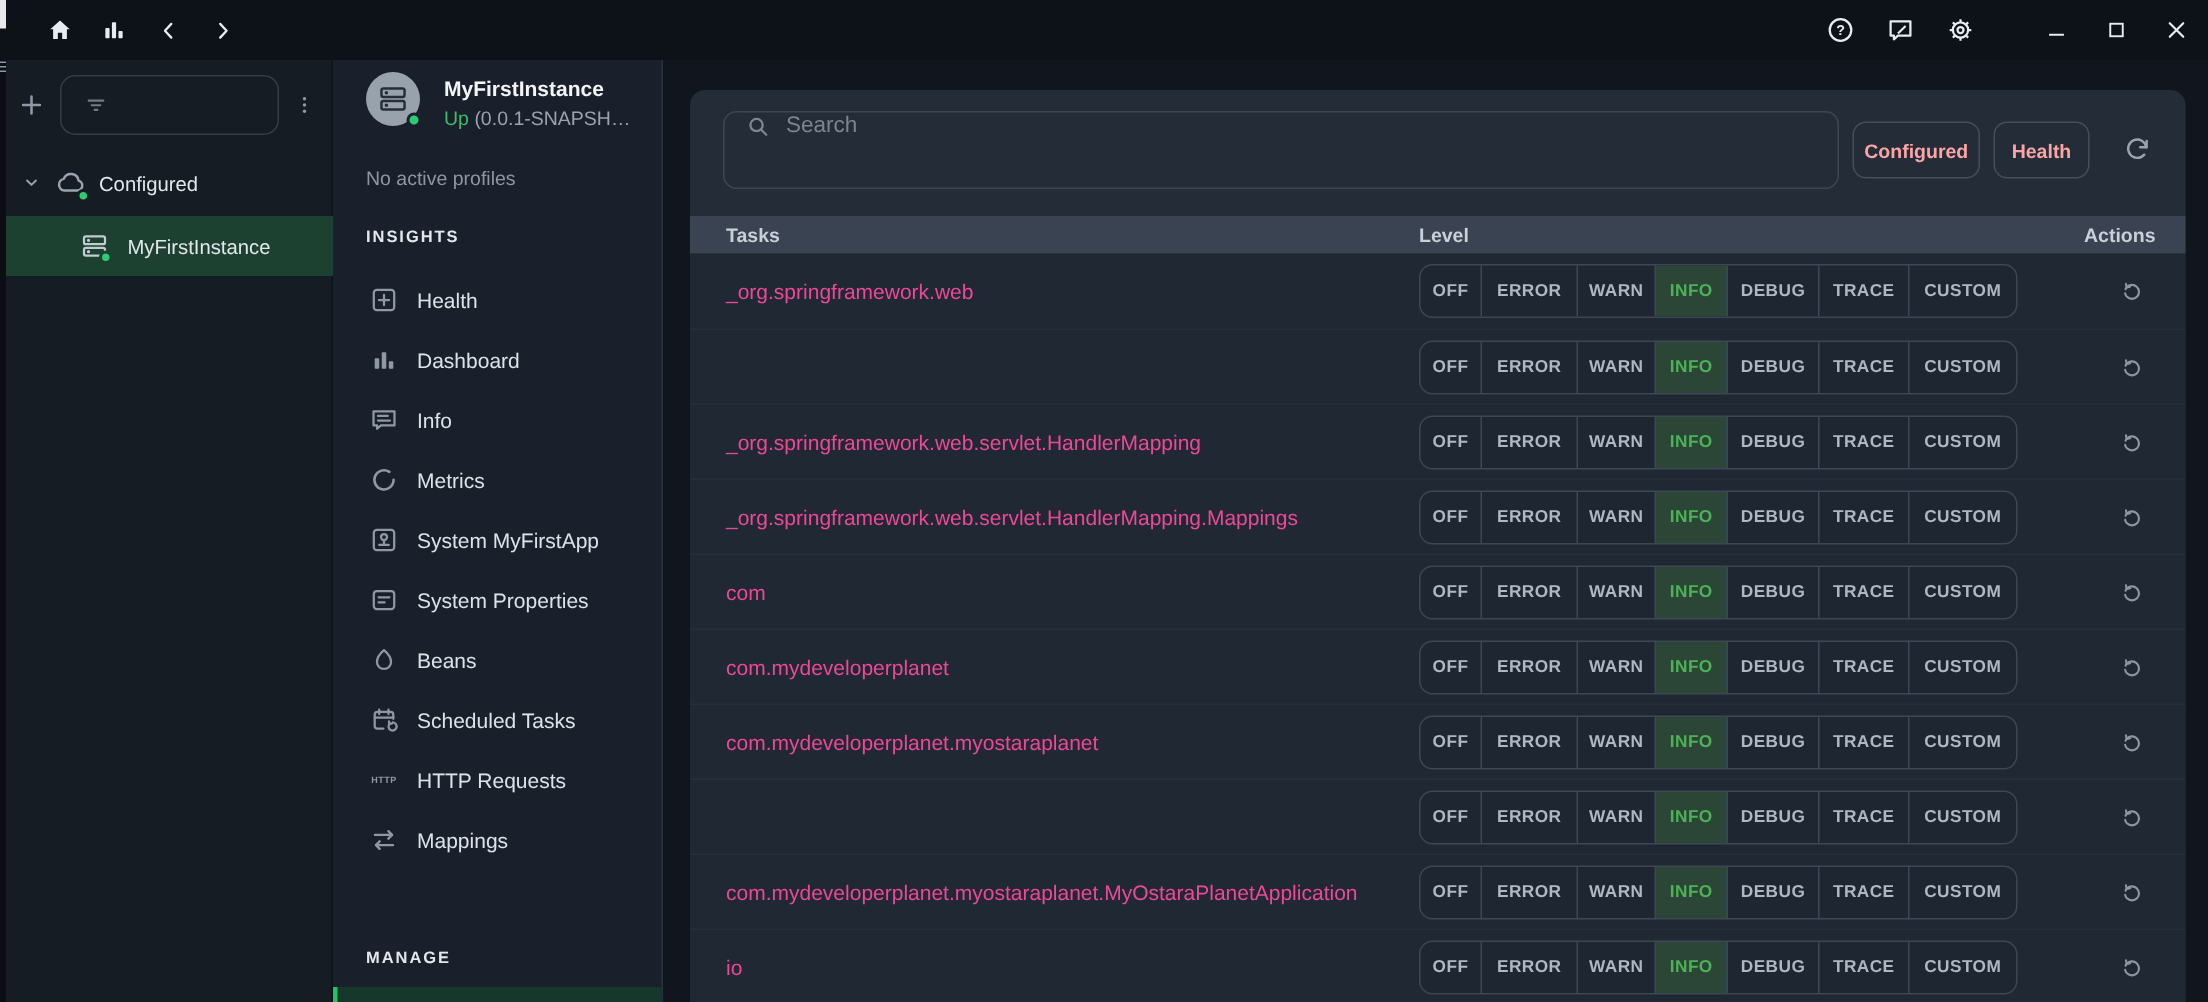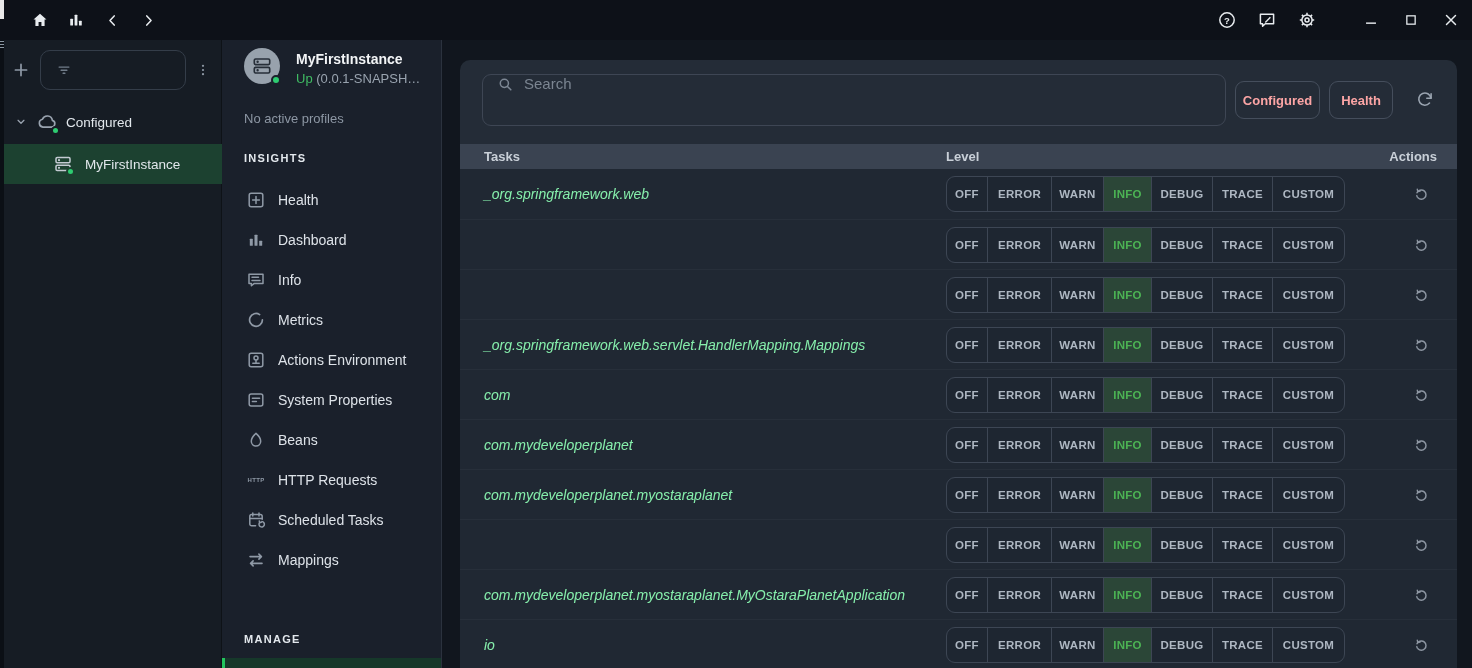--- a/index.html
+++ b/index.html
@@ -76,21 +76,21 @@
   .refresh-btn { position:absolute; left:950px; top:25px; width:30px; height:30px; color:#9aa4b0; display:flex; align-items:center; justify-content:center; }
 
   .thead { position:absolute; left:0; top:84px; width:997px; height:25px; background:#3a4351; display:flex; align-items:center; font-size:13px; font-weight:bold; color:#c9d0d8; }
   .th-name { position:absolute; left:24px; }
   .th-level { position:absolute; left:486px; }
   .th-actions { position:absolute; right:20px; }
 
   .rows { position:absolute; left:0; top:109px; width:997px; height:499px; overflow:hidden; background:#202833; }
   .trow { position:relative; height:50px; border-top:1px solid rgba(255,255,255,0.035); }
   .trow:first-child { border-top:none; }
-  .cell-name { position:absolute; left:24px; top:0; height:50px; display:flex; align-items:center; font-size:14px; color:#86efac;font-style:italic; }
+  .cell-name { position:absolute; left:24px; top:0; height:50px; display:flex; align-items:center; font-size:14px; color:#ec4899; }
   .level-group { position:absolute; left:486px; top:7px; height:36px; display:flex; border:1px solid #3d4654; border-radius:9px; overflow:hidden; background:#1e2631; }
   .lvl-btn { height:100%; border-right:1px solid #3d4654; color:#aeb7c2; font-size:11.5px; font-weight:bold; letter-spacing:0.3px; display:flex; align-items:center; justify-content:center; }
   .lvl-btn:last-child { border-right:none; }
   .lvl-btn.active { background:#2b4637; color:#4cb354; }
   .reset-btn { position:absolute; right:24px; top:13px; width:24px; height:24px; color:#8d96a2; display:flex; align-items:center; justify-content:center; }
 
   .sprite { position:absolute; width:0; height:0; overflow:hidden; }
 </style>
 </head>
 <body>
@@ -393,45 +393,45 @@
         <div class="menu-item">
           <svg class="mi-icon">
             <use href="#ic-metrics"></use>
           </svg>
           <span class="mi-label">Metrics</span>
         </div>
         <div class="menu-item">
           <svg class="mi-icon">
             <use href="#ic-system-environment"></use>
           </svg>
-          <span class="mi-label">Actions Environment</span>
+          <span class="mi-label">System MyFirstApp</span>
         </div>
         <div class="menu-item">
           <svg class="mi-icon">
             <use href="#ic-system-properties"></use>
           </svg>
           <span class="mi-label">System Properties</span>
         </div>
         <div class="menu-item">
           <svg class="mi-icon">
             <use href="#ic-beans"></use>
           </svg>
           <span class="mi-label">Beans</span>
         </div>
         <div class="menu-item">
           <svg class="mi-icon">
+            <use href="#ic-scheduled-tasks"></use>
+          </svg>
+          <span class="mi-label">Scheduled Tasks</span>
+        </div>
+        <div class="menu-item">
+          <svg class="mi-icon">
             <use href="#ic-http-requests"></use>
           </svg>
           <span class="mi-label">HTTP Requests</span>
-        </div>
-        <div class="menu-item">
-          <svg class="mi-icon">
-            <use href="#ic-scheduled-tasks"></use>
-          </svg>
-          <span class="mi-label">Scheduled Tasks</span>
         </div>
         <div class="menu-item">
           <svg class="mi-icon">
             <use href="#ic-mappings"></use>
           </svg>
           <span class="mi-label">Mappings</span>
         </div>
       </nav>
     <div class="sec-label sec-manage">MANAGE</div>
     <div class="manage-selected"></div>
@@ -490,20 +490,21 @@
               <button type="button" class="lvl-btn" style="width: 71px;">CUSTOM</button>
             </div>
       <button class="reset-btn">
         <svg width="19" height="19">
                 <use href="#ic-reset"></use>
               </svg>
       </button>
     </div>
 
     <div class="trow">
+      <div class="cell-name">_org.springframework.web.servlet.HandlerMapping</div>
       <div class="level-group">
               <button type="button" class="lvl-btn" style="width: 41px;">OFF</button>
               <button type="button" class="lvl-btn" style="width: 64px;">ERROR</button>
               <button type="button" class="lvl-btn" style="width: 52px;">WARN</button>
               <button type="button" class="lvl-btn active" style="width: 48px;">INFO</button>
               <button type="button" class="lvl-btn" style="width: 61px;">DEBUG</button>
               <button type="button" class="lvl-btn" style="width: 60px;">TRACE</button>
               <button type="button" class="lvl-btn" style="width: 71px;">CUSTOM</button>
             </div>
       <button class="reset-btn">

